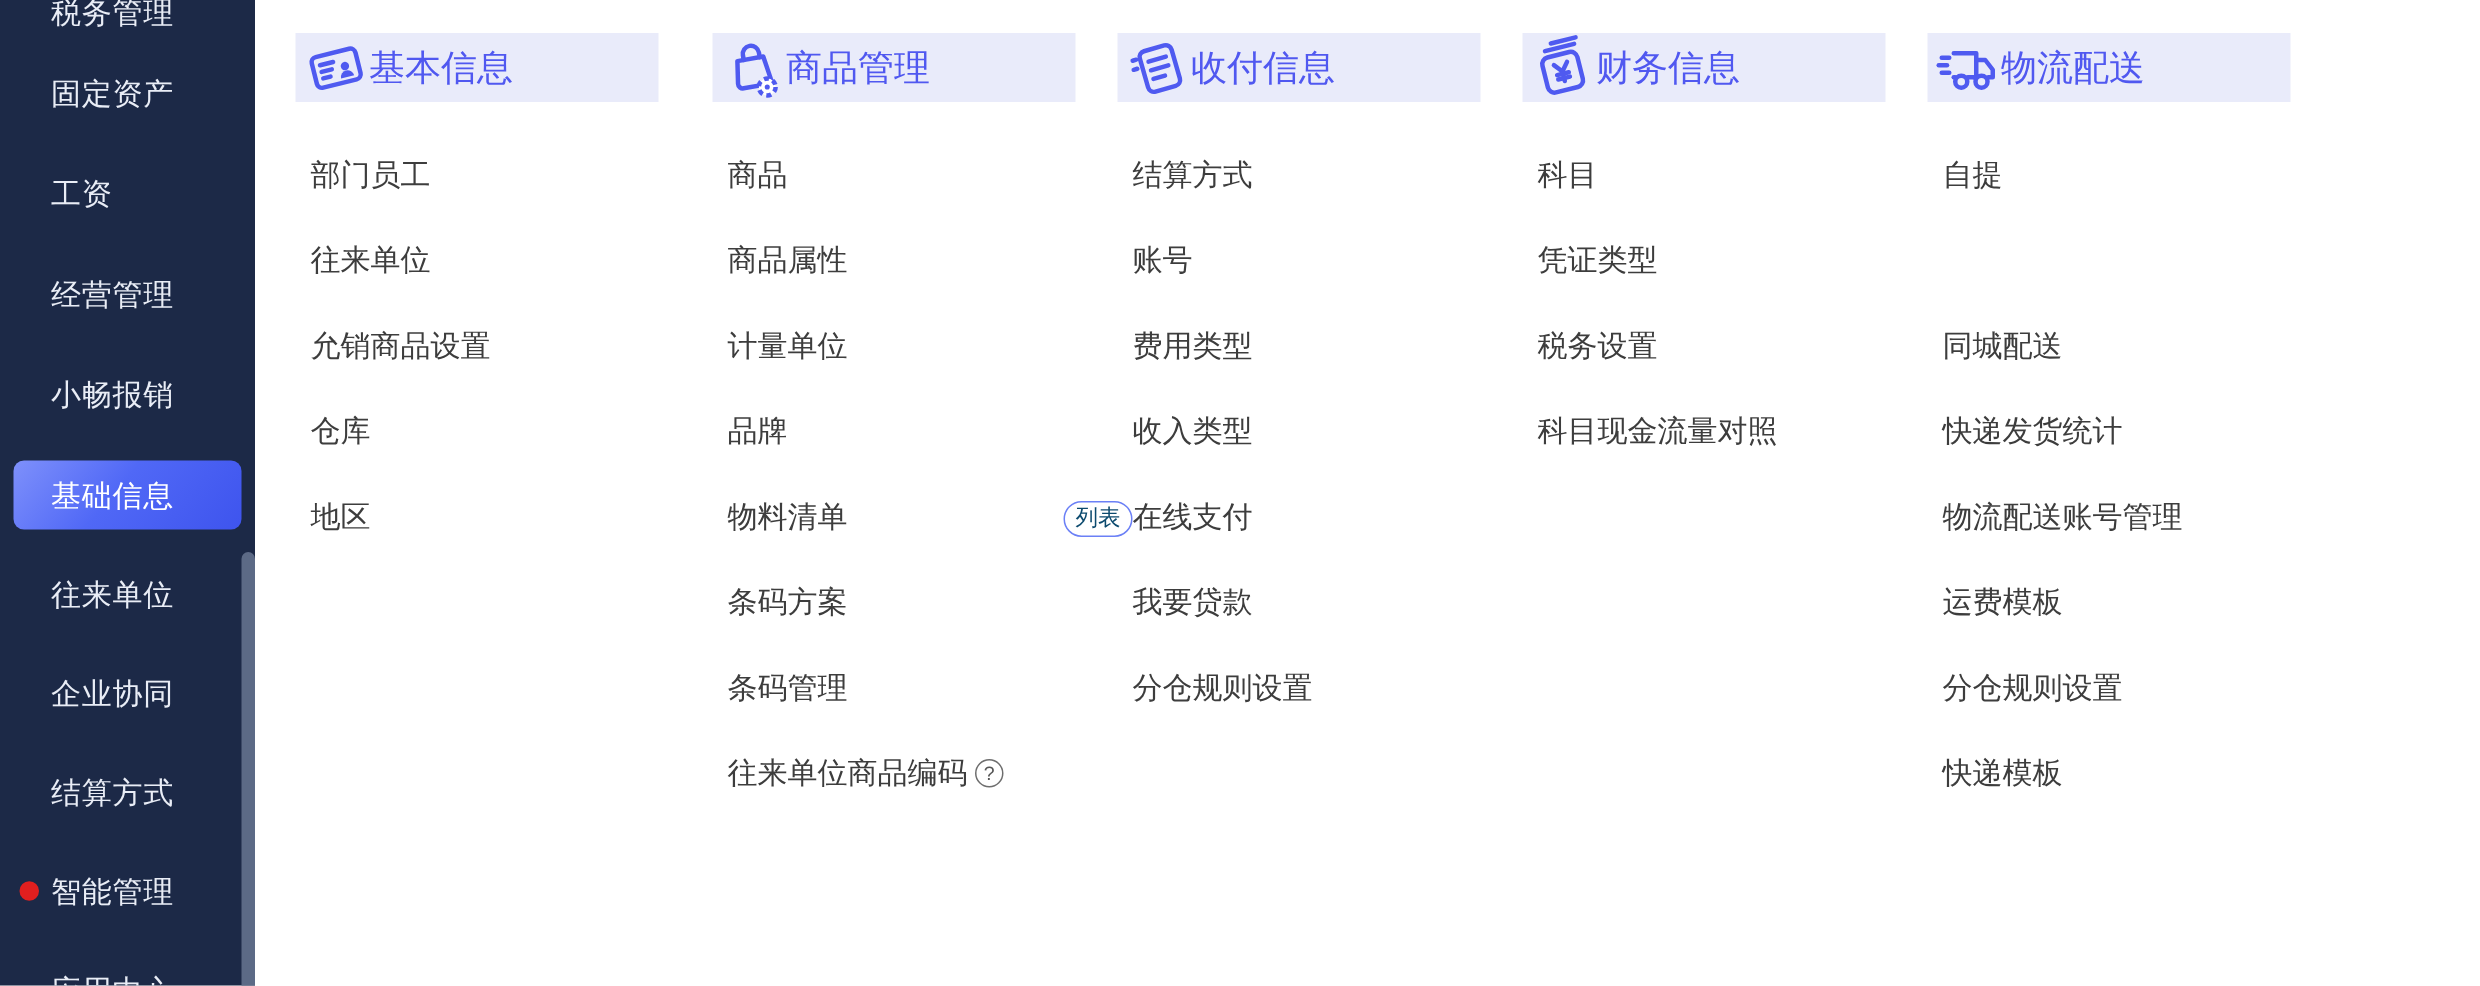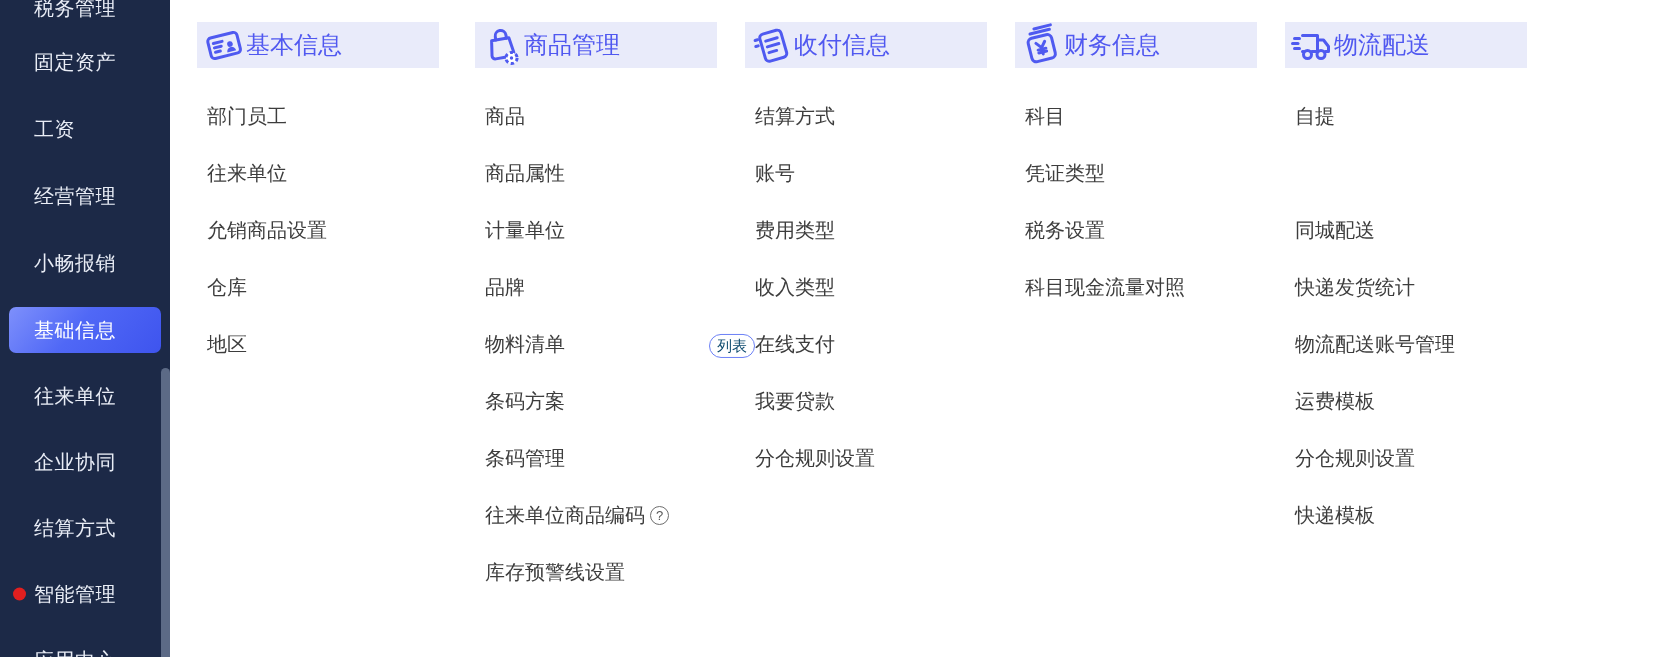--- a/index.html
+++ b/index.html
@@ -170,23 +170,20 @@
         </div>
         <div class="item-row" style="top: 373px;">
           <span class="label">条码方案</span>
         </div>
         <div class="item-row" style="top: 430px;">
           <span class="label">条码管理</span>
         </div>
         <div class="item-row" style="top: 487px;">
           <span class="label">往来单位商品编码</span>
           <span class="help">?</span>
-        </div>
-        <div class="item-row" style="top: 544px;">
-          <span class="label">库存预警线设置</span>
         </div>
       </div>
       <div class="column" style="left: 575px;">
         <div class="cat-header">
           <span class="icon">
             <svg viewBox="0 0 44 44">
               <g transform="rotate(-16 22 22)">
      <rect x="12" y="9" width="22" height="28" rx="4" fill="none" stroke="#4f5af0" stroke-width="3" stroke-linecap="round" stroke-linejoin="round"></rect>
      <line x1="17" y1="16.5" x2="29" y2="16.5" fill="none" stroke="#4f5af0" stroke-width="3" stroke-linecap="round" stroke-linejoin="round"></line>
      <line x1="17" y1="22.5" x2="29" y2="22.5" fill="none" stroke="#4f5af0" stroke-width="3" stroke-linecap="round" stroke-linejoin="round"></line>

